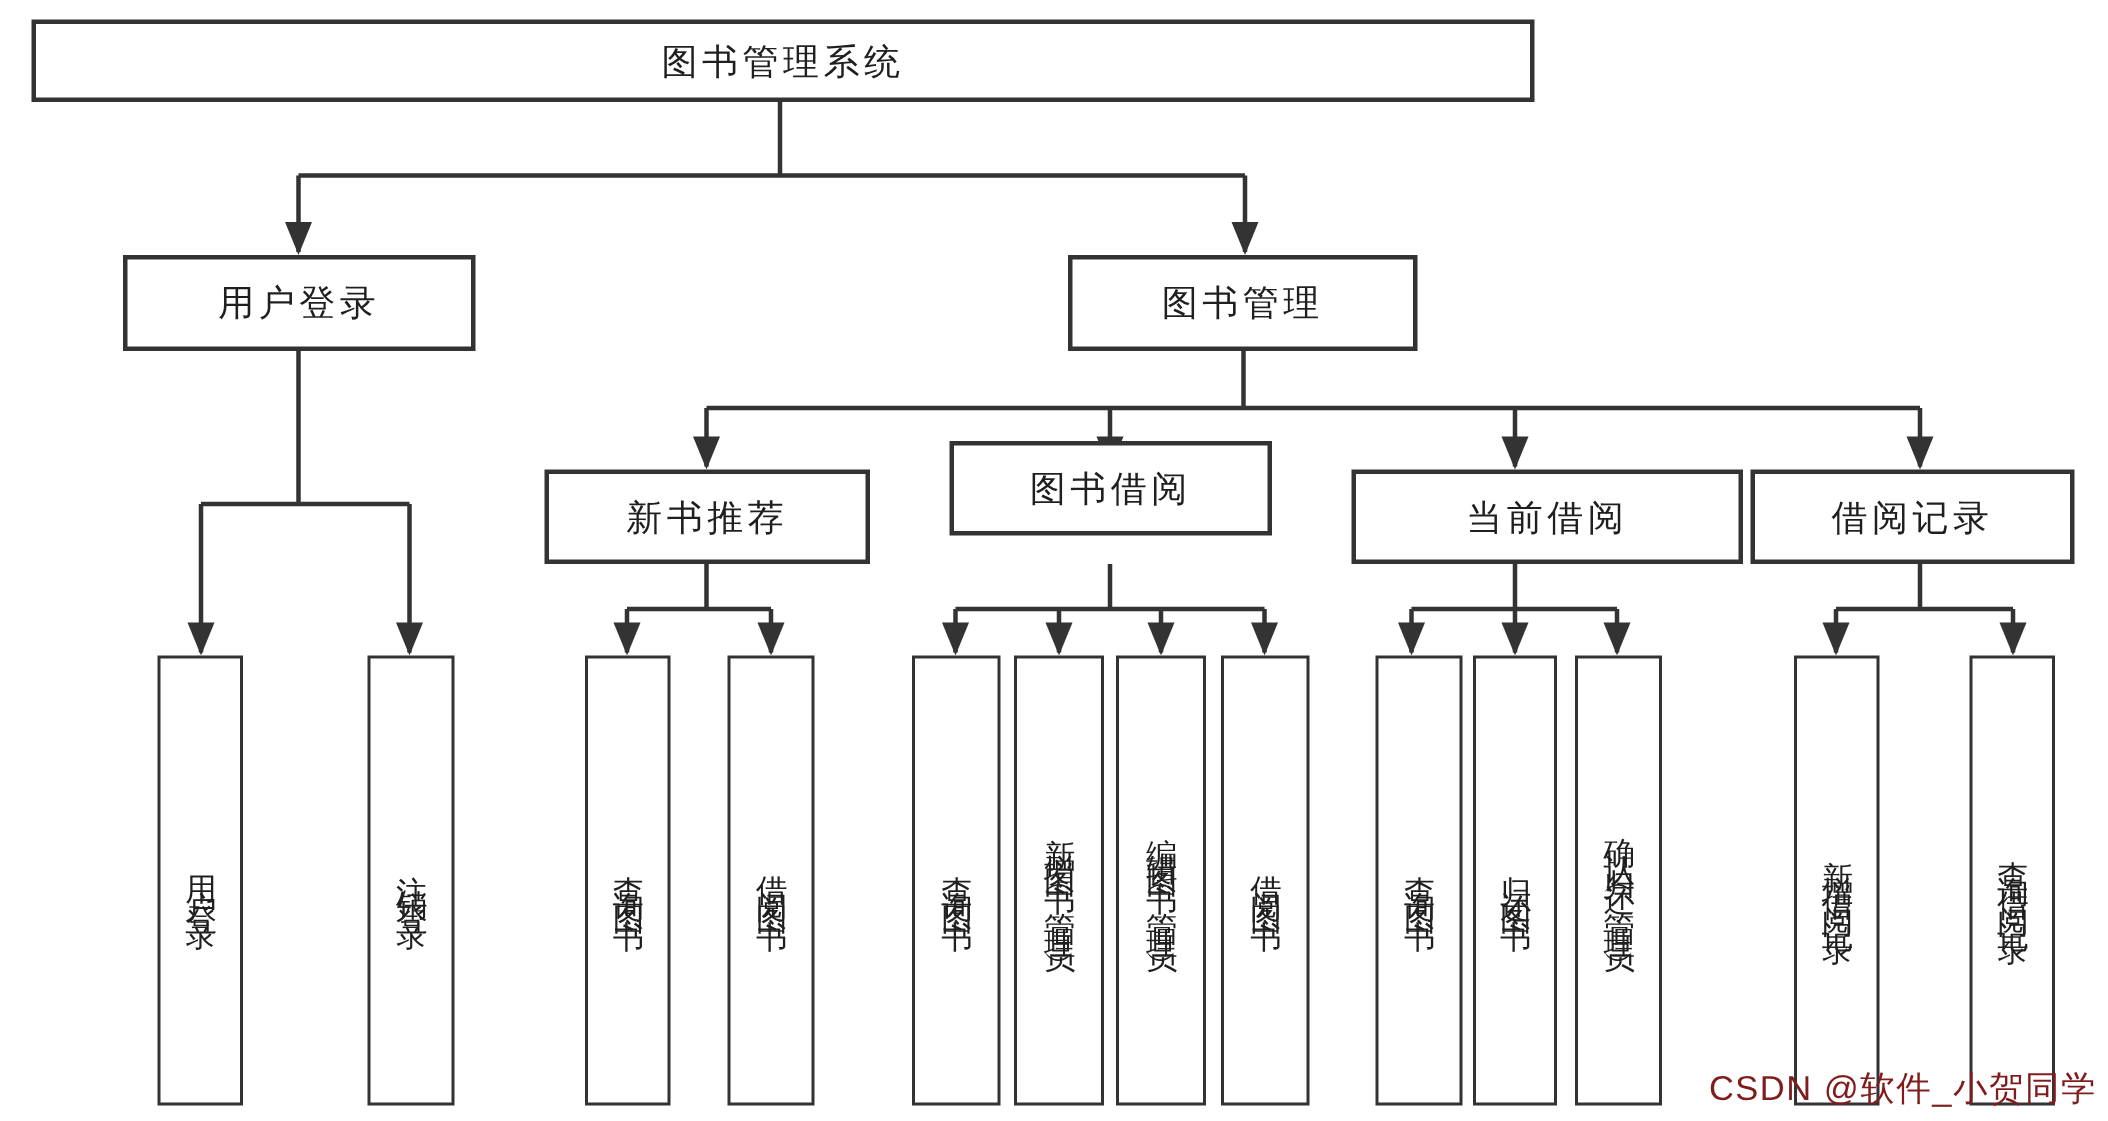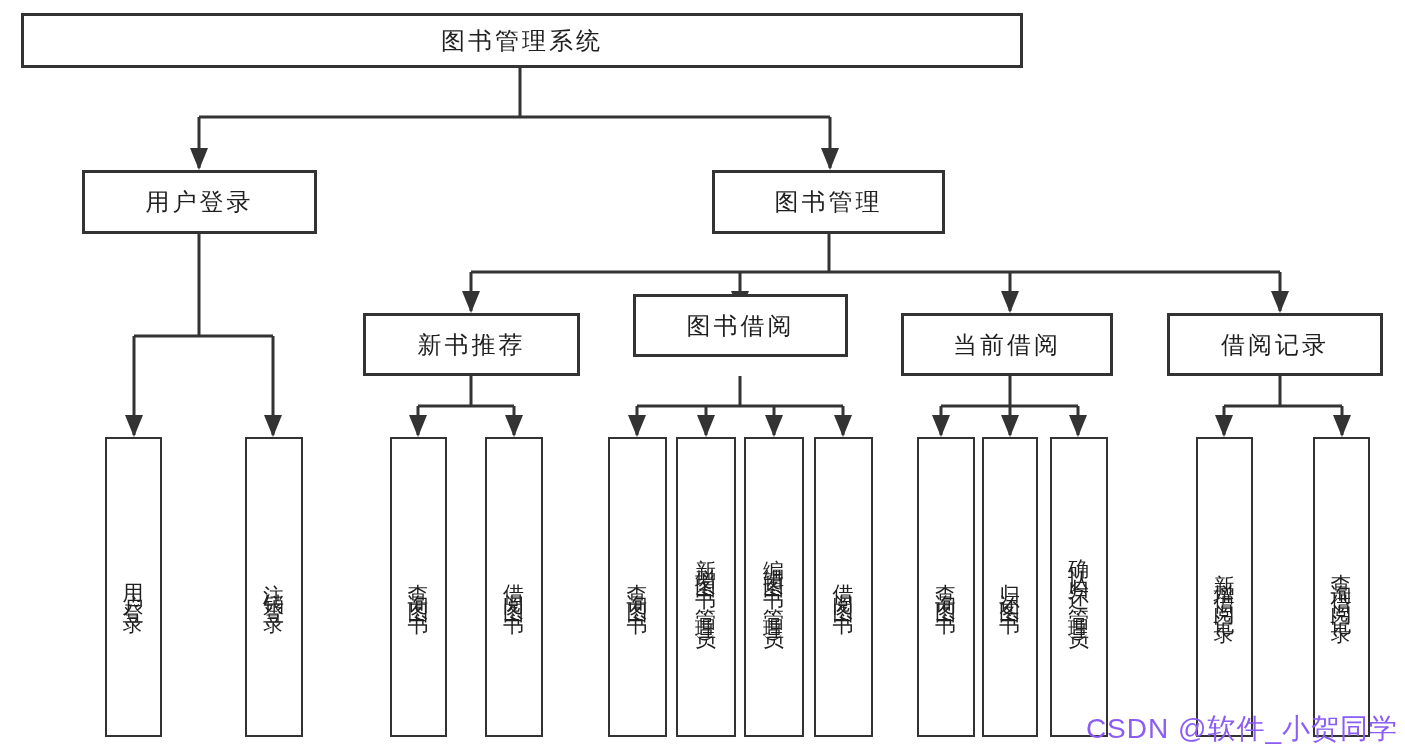--- a/index.html
+++ b/index.html
@@ -33,23 +33,23 @@
     text-orientation:mixed;
     font-size:21px;
     letter-spacing:10px;
     border-width:2.5px;
     line-height:1;
   }
   .watermark{
     position:absolute;
     top:710px;
     right:7px;
-    font-size:28px;
+    font-size:23px;
     letter-spacing:1px;
-    color:#8b5cf6;
+    color:#7f1d1d;
     z-index:5;
     white-space:nowrap;
   }
 </style>
 </head>
 <body>
 
 <div class="canvas">
 
   <svg class="connectors" width="1405" height="747" viewBox="0 0 1405 747">
@@ -84,21 +84,21 @@
     </g>
   </svg>
 
   <div class="node h" style="left:21px;top:13px;width:1002px;height:55px">图书管理系统</div>
 
   <div class="node h" style="left:82px;top:170px;width:235px;height:64px">用户登录</div>
   <div class="node h" style="left:712px;top:170px;width:233px;height:64px">图书管理</div>
 
   <div class="node h" style="left:363px;top:313px;width:217px;height:63px">新书推荐</div>
   <div class="node h" style="left:633px;top:294px;width:215px;height:63px">图书借阅</div>
-  <div class="node h" style="left:901px;top:313px;width:212px;height:63px">当前借阅</div>
+  <div class="node h" style="left:901px;top:313px;width:261px;height:63px">当前借阅</div>
   <div class="node h" style="left:1167px;top:313px;width:216px;height:63px">借阅记录</div>
 
   <div class="node v" style="left:105px;top:437px;width:57px;height:300px">用户登录</div>
   <div class="node v" style="left:245px;top:437px;width:58px;height:300px">注销登录</div>
 
   <div class="node v" style="left:390px;top:437px;width:57px;height:300px">查询图书</div>
   <div class="node v" style="left:485px;top:437px;width:58px;height:300px">借阅图书</div>
 
   <div class="node v" style="left:608px;top:437px;width:59px;height:300px">查询图书</div>
   <div class="node v" style="left:676px;top:437px;width:60px;height:300px">新增图书（管理员）</div>

